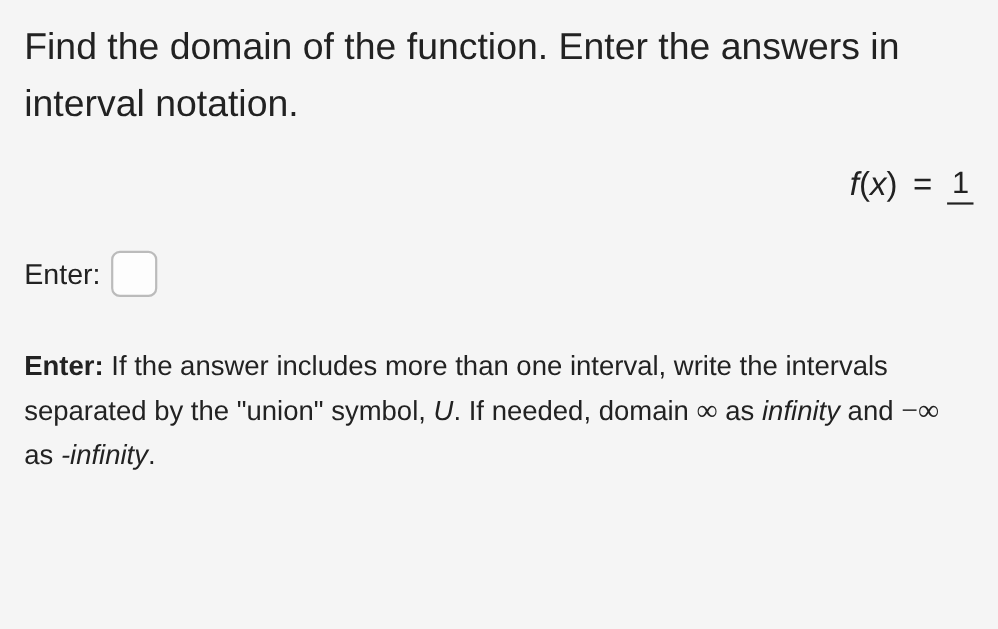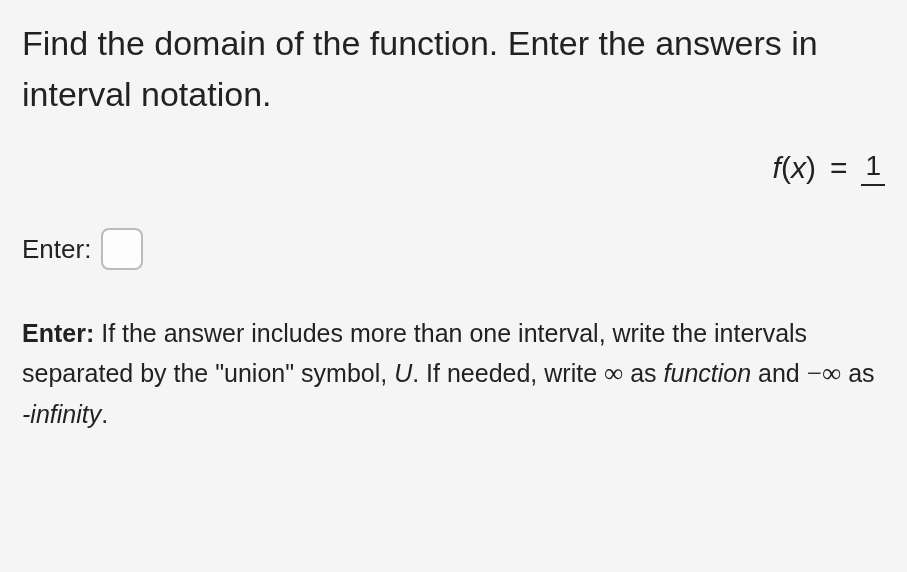--- a/index.html
+++ b/index.html
@@ -116,14 +116,14 @@
     </span>
   </span>
 </div>
 
 <div class="answer-row">
   <span class="answer-label">Enter:</span>
   <input type="text" class="answer-input" value="" style="">
 </div>
 
 <div class="note">
-  <strong>Enter:</strong><span> If the answer includes more than one interval, write the intervals separated by the "union" symbol, </span><em>U</em><span>. If needed, write </span><span class="infsym">∞</span><span> as </span><em>function</em><span> and </span><span class="infsym">−∞</span><span> as </span><em>-infinity</em><span>.</span>
+  <strong>Enter:</strong><span> If the answer includes more than one interval, write the intervals separated by the "union" symbol, </span><em>U</em><span>. If needed, domain </span><span class="infsym">∞</span><span> as </span><em>infinity</em><span> and </span><span class="infsym">−∞</span><span> as </span><em>-infinity</em><span>.</span>
 </div>
 
 </body></html>

